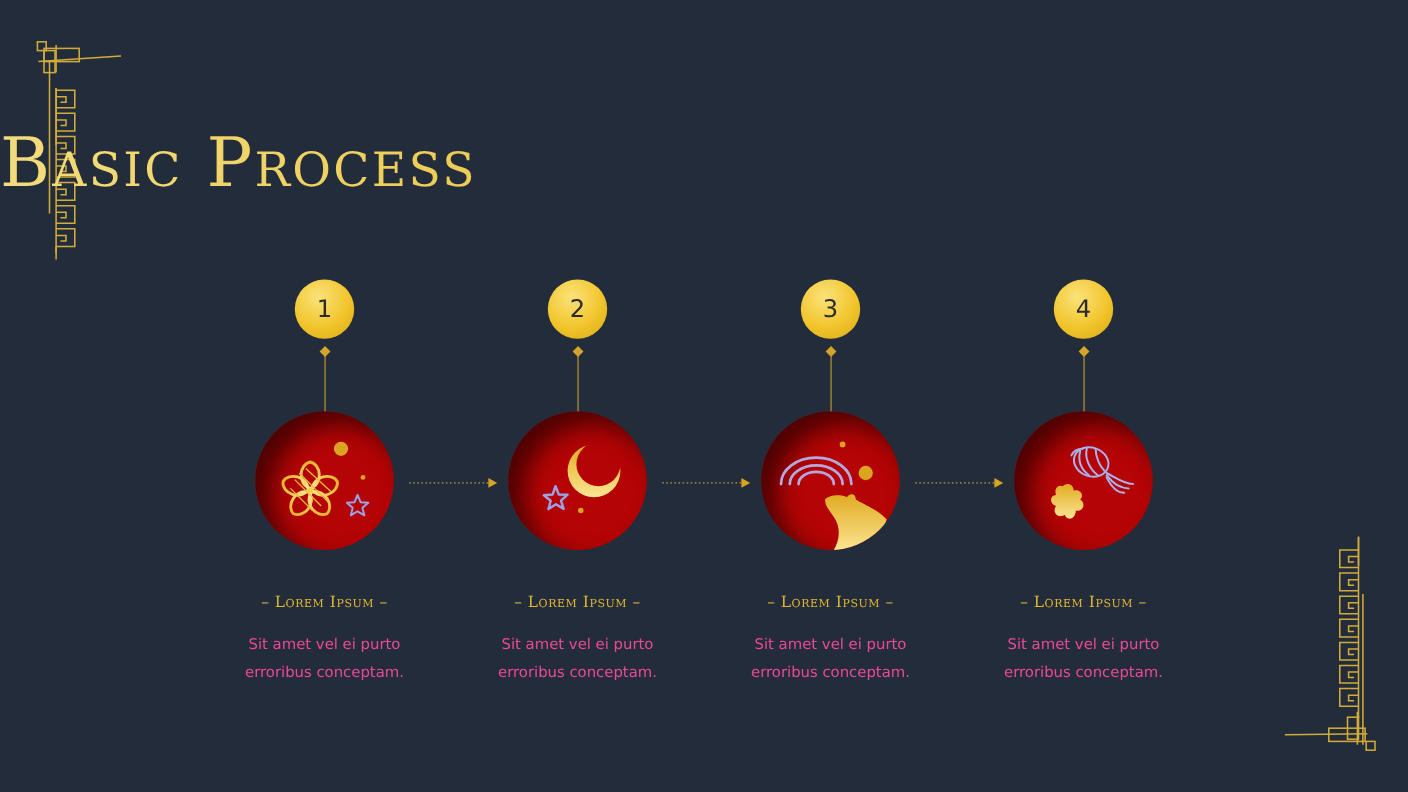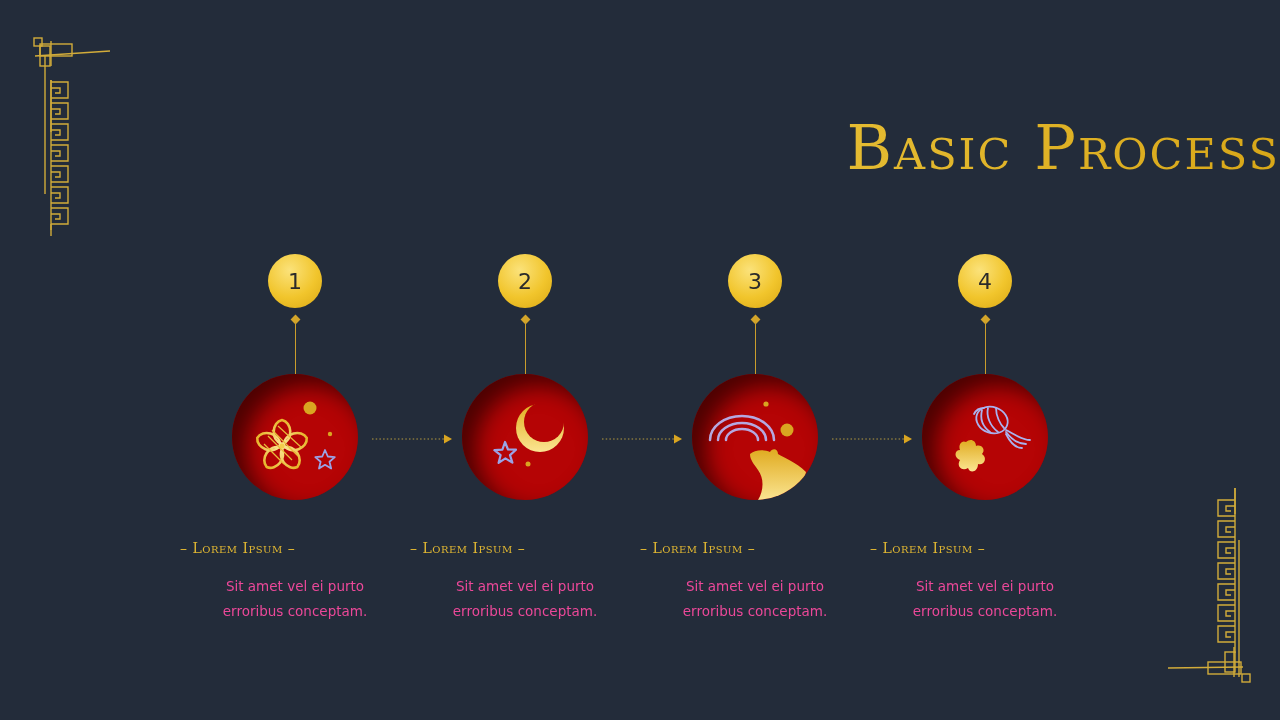--- a/index.html
+++ b/index.html
@@ -11,21 +11,21 @@
   }
   .slide { position: absolute; inset: 0; width: 1280px; height: 720px; }
 
   .corner { position: absolute; }
   .corner-tl { left: 30px; top: 36px; width: 85px; height: 204px; }
   .corner-br { left: 1165px; top: 482px; width: 90px; height: 206px; }
 
   .title {
     position: absolute;
     top: 108px; left: 0; width: 1280px;
-    text-align: right;
+    text-align: left;
     font-family: "DejaVu Serif", serif;
     font-size: 62px;
     font-weight: normal;
     letter-spacing: 2px;
     font-variant: small-caps;
     background: linear-gradient(90deg, #f3dc7d 0%, #e9c23a 55%, #d8a718 100%);
     -webkit-background-clip: text;
     background-clip: text;
     color: transparent;
     line-height: 80px;
@@ -54,20 +54,21 @@
     position: absolute; left: 52px; top: 120px;
     width: 126px; height: 126px; border-radius: 50%;
     background: #b50405;
     box-shadow: inset 14px 12px 22px rgba(40,0,0,0.75);
     overflow: hidden;
   }
   .disc svg { position: absolute; left: 0; top: 0; width: 126px; height: 126px; }
 
   .label {
     position: absolute; top: 286px; left: 0; width: 230px;
+    text-align: center;
     font-family: "DejaVu Serif", serif;
     font-size: 14px;
     color: #e2b832;
     font-variant: small-caps;
     letter-spacing: 0.5px;
   }
   .desc {
     position: absolute; top: 320px; left: 0; width: 230px;
     text-align: center;
     font-family: "DejaVu Sans", sans-serif;

